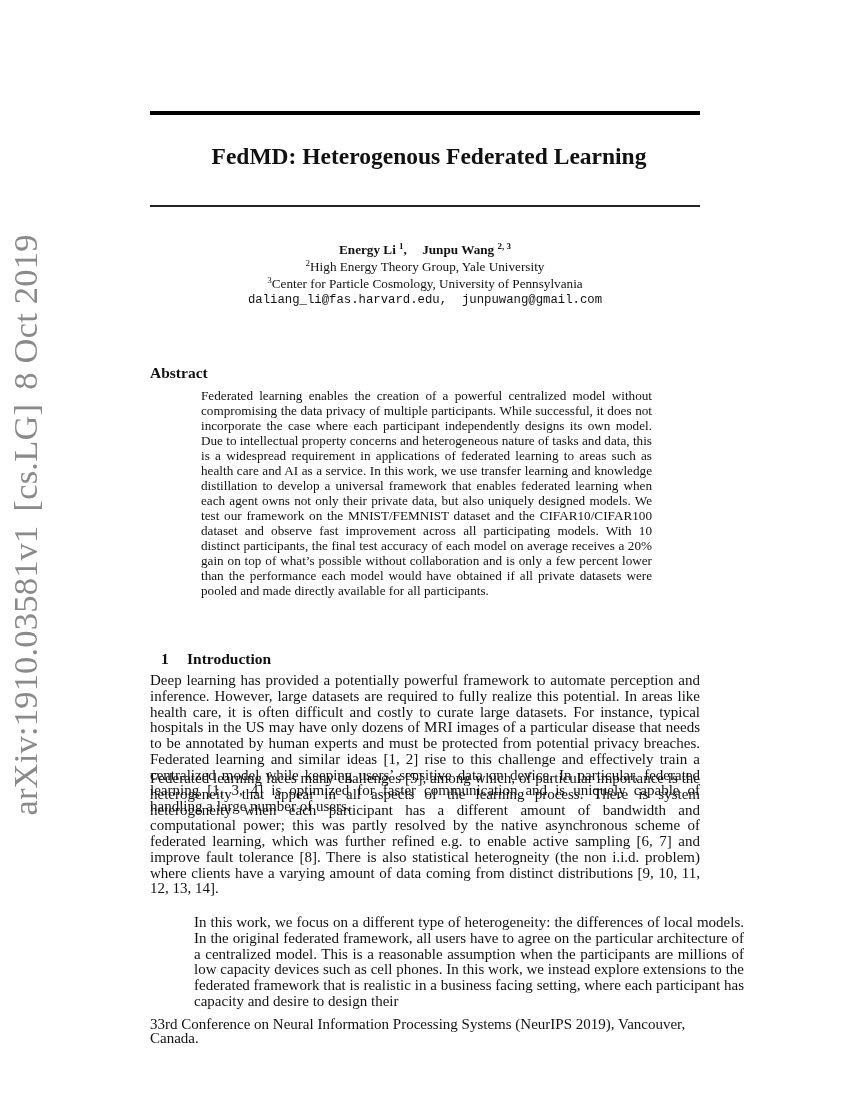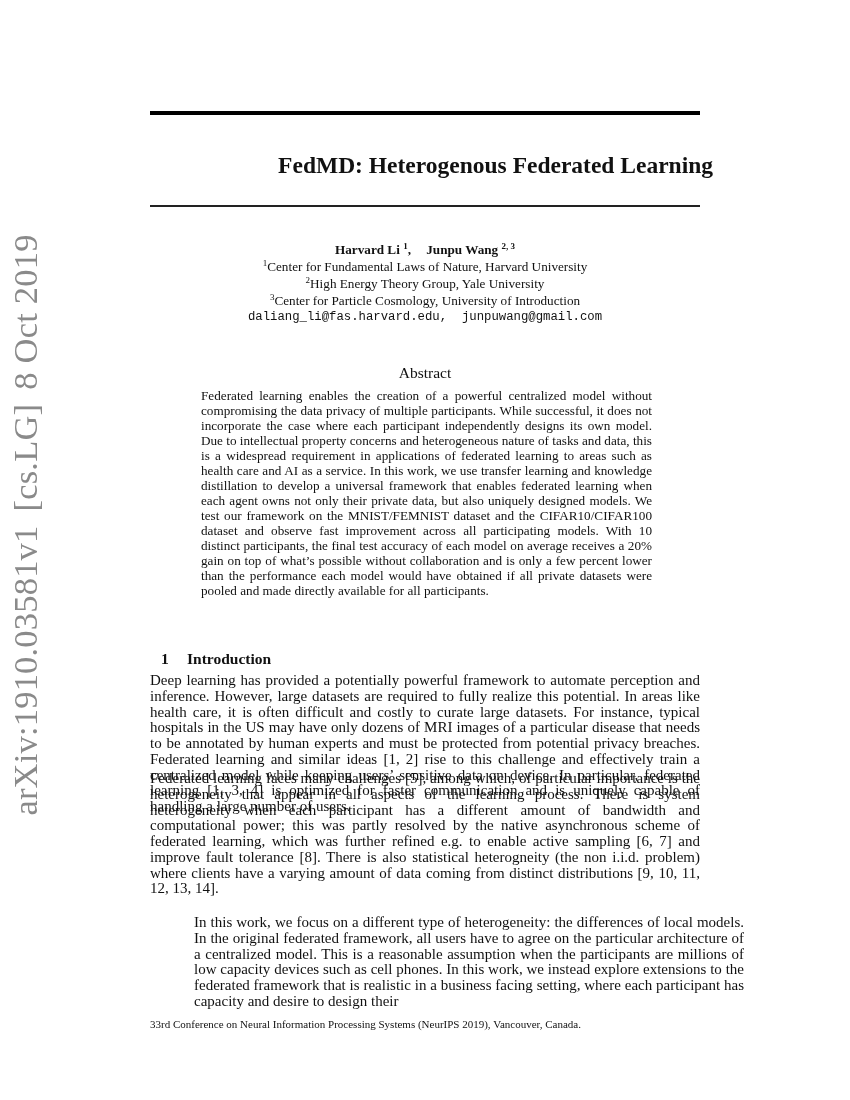--- a/index.html
+++ b/index.html
@@ -42,47 +42,46 @@
     .rule-bottom {
       position: absolute;
       left: 0; top: 205px;
       width: 550px; height: 1.5px;
       background: #222;
     }
     .title {
       position: absolute;
       left: 0; top: 138px;
       width: 550px;
-      text-align: right;
+      text-align: center;
       font-weight: bold;
       font-size: 23.5px;
       line-height: 28px;
-      margin: 13px;
+      margin: 4px;
     }
     .authors {
       position: absolute;
       left: 0; top: 241px;
       width: 550px;
       text-align: center;
       font-size: 13.2px;
       line-height: 17px;
     }
     .authors .names { font-weight: bold; }
     .authors sup { font-size: 9px; line-height: 0; vertical-align: 5px; }
     .authors .sep { display: inline-block; width: 12px; }
     .emails {
       font-family: "Liberation Mono", monospace;
       font-size: 12.3px;
     }
     .abstract-heading {
       position: absolute;
       left: 0; top: 364px;
       width: 550px;
-      text-align: center;
-      font-weight: normal;
+      font-weight: bold;
       font-size: 15.5px;
       margin: 0;
     }
     .abstract-body {
       position: absolute;
       left: 51px; top: 388px;
       width: 451px;
       text-align: justify;
       font-size: 13.2px;
       line-height: 15px;
@@ -106,49 +105,48 @@
       margin: 0;
       hyphens: manual;
     }
     .p1 { top: 673px; }
     .p2 { top: 771px; }
     .p3 { top: 915px; margin-left: 44px; }
     .footer {
       position: absolute;
       left: 0; top: 1017px;
       width: 550px;
-      font-size: 11px;
+      font-size: 15px;
       line-height: 14px;
       margin: 0;
     }
   </style>
 </head>
 <body>
 
 <div class="arxiv-stamp">
   <span>arXiv:1910.03581v1</span><span class="gap"></span><span>[cs.LG]</span><span class="gap"></span><span>8 Oct 2019</span>
 </div>
 
 <div class="page">
   <div class="rule-top"></div>
   <h1 class="title">
     <span>FedMD: Heterogenous Federated Learning</span><br>
   </h1>
   <div class="rule-bottom"></div>
 
   <div class="authors">
     <div class="names">
-      <span>Harvard Li</span>
+      <span>Energy Li</span>
       <sup>1</sup><span>,</span><span class="sep"></span>
       <span>Junpu Wang</span>
       <sup>2, 3</sup>
     </div>
-    <div><sup>1</sup><span>Center for Fundamental Laws of Nature, Harvard University</span></div>
     <div><sup>2</sup><span>High Energy Theory Group, Yale University</span></div>
-    <div><sup>3</sup><span>Center for Particle Cosmology, University of Introduction</span></div>
+    <div><sup>3</sup><span>Center for Particle Cosmology, University of Pennsylvania</span></div>
     <div class="emails" style="white-space: pre;">daliang_li@fas.harvard.edu,  junpuwang@gmail.com</div>
   </div>
 
   <h2 class="abstract-heading">Abstract</h2>
   <p class="abstract-body">Federated learning enables the creation of a powerful centralized model without compromising the data privacy of multiple participants. While successful, it does not incorporate the case where each participant independently designs its own model. Due to intellectual property concerns and heterogeneous nature of tasks and data, this is a widespread requirement in applications of federated learning to areas such as health care and AI as a service. In this work, we use transfer learning and knowledge distillation to develop a universal framework that enables federated learning when each agent owns not only their private data, but also uniquely designed models. We test our framework on the MNIST/FEMNIST dataset and the CIFAR10/CIFAR100 dataset and observe fast improvement across all participating models. With 10 distinct participants, the final test accuracy of each model on average receives a 20% gain on top of what’s possible without collaboration and is only a few percent lower than the performance each model would have obtained if all private datasets were pooled and made directly available for all participants.</p>
 
   <h2 class="section-heading">
     <span class="num">1</span><span>Introduction</span>
   </h2>
 

